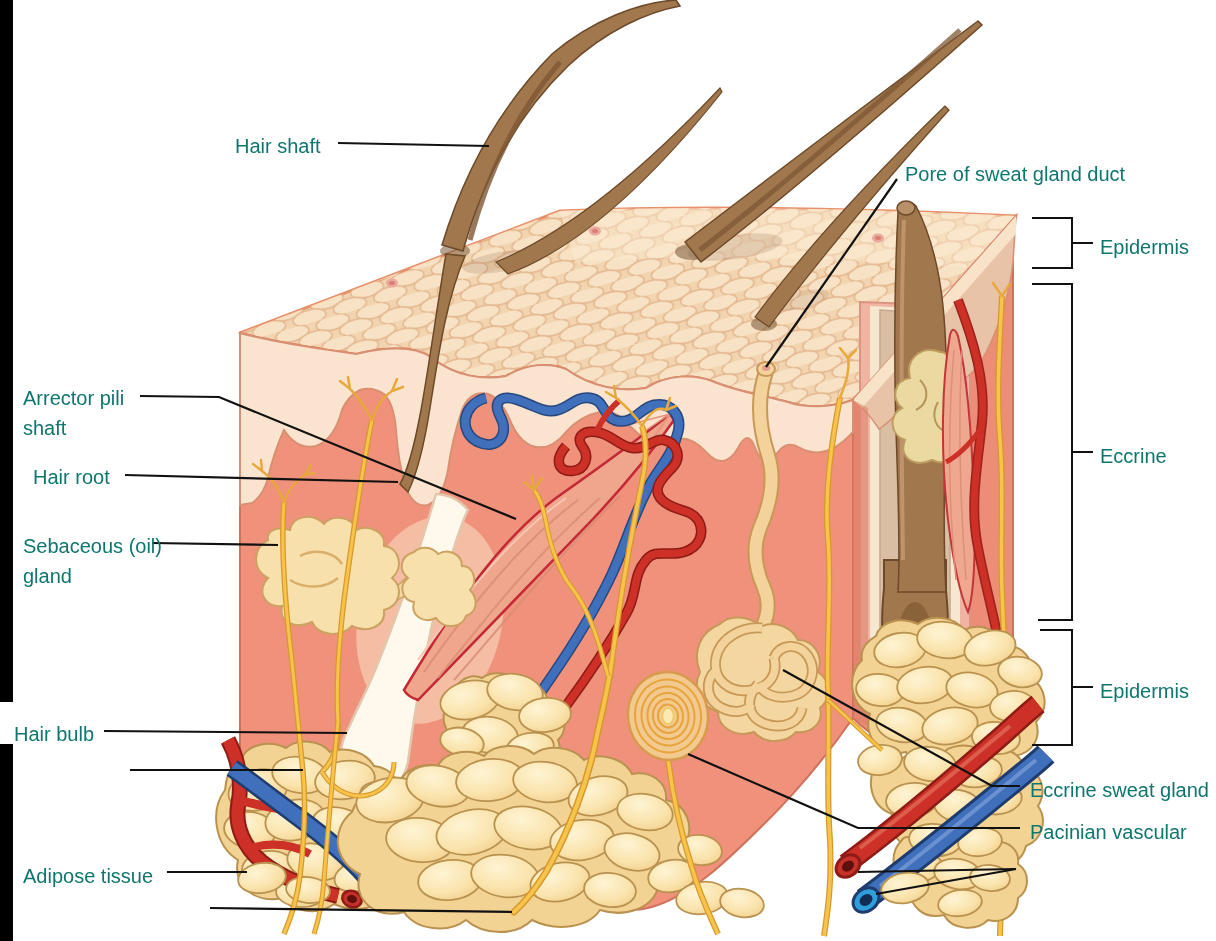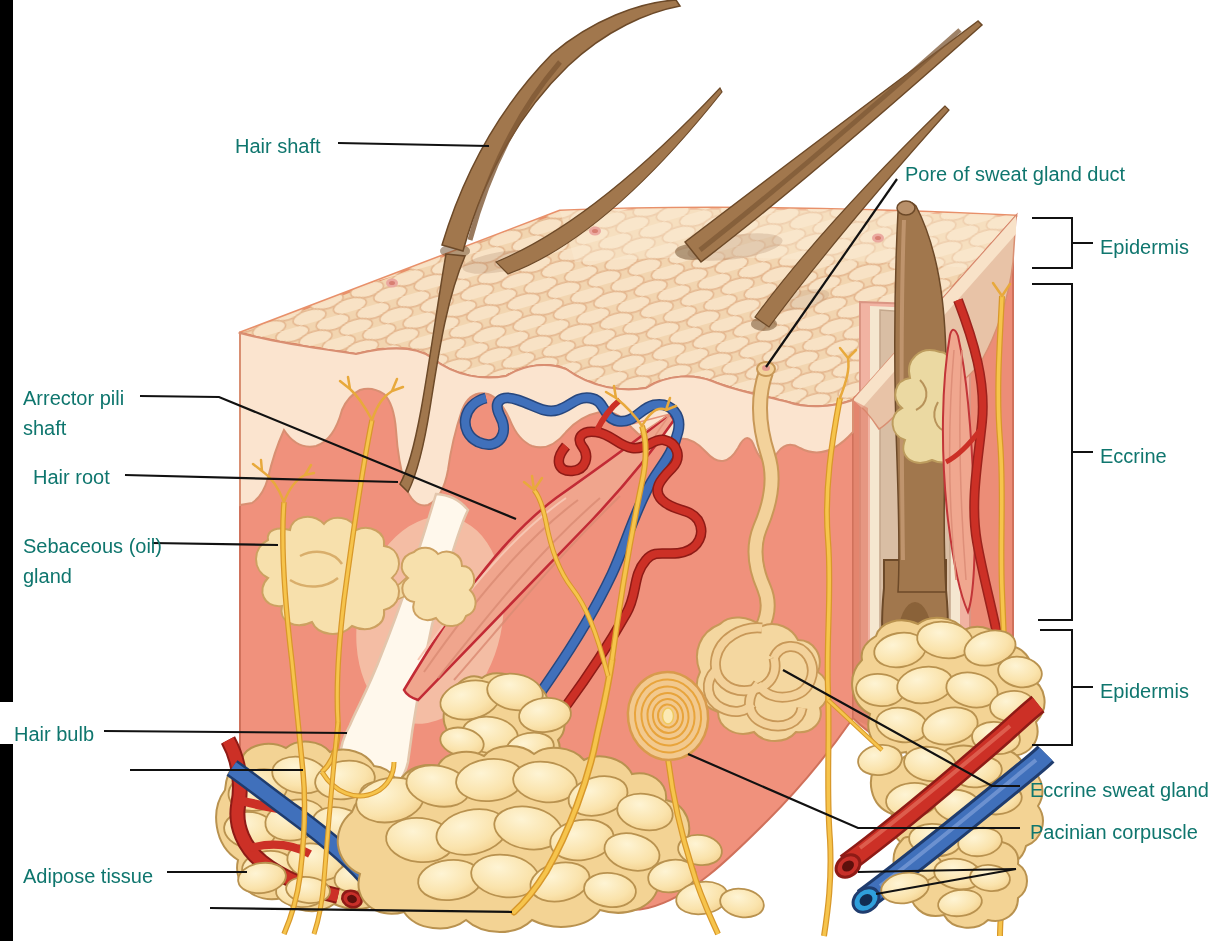--- a/index.html
+++ b/index.html
@@ -383,18 +383,18 @@
 <div class="lbl" style="left:23px;top:531px">
   <div>Sebaceous (oil)</div>
   <div>gland</div>
 </div>
 <div class="lbl" style="left:14px;top:719px"><span>Hair bulb</span></div>
 <div class="lbl" style="left:23px;top:861px"><span>Adipose tissue</span></div>
 <div class="lbl" style="left:1100px;top:232px"><span>Epidermis</span></div>
 <div class="lbl" style="left:1100px;top:441px"><span>Eccrine</span></div>
 <div class="lbl" style="left:1100px;top:676px"><span>Epidermis</span></div>
 <div class="lbl" style="left:1030px;top:775px"><span>Eccrine sweat gland</span></div>
-<div class="lbl" style="left:1030px;top:817px"><span>Pacinian corpuscle</span></div>
+<div class="lbl" style="left:1030px;top:817px"><span>Pacinian vascular</span></div>
 
 <div class="bar"></div>
 <div class="bar-notch"></div>
 
 </div>
 
 </body></html>

